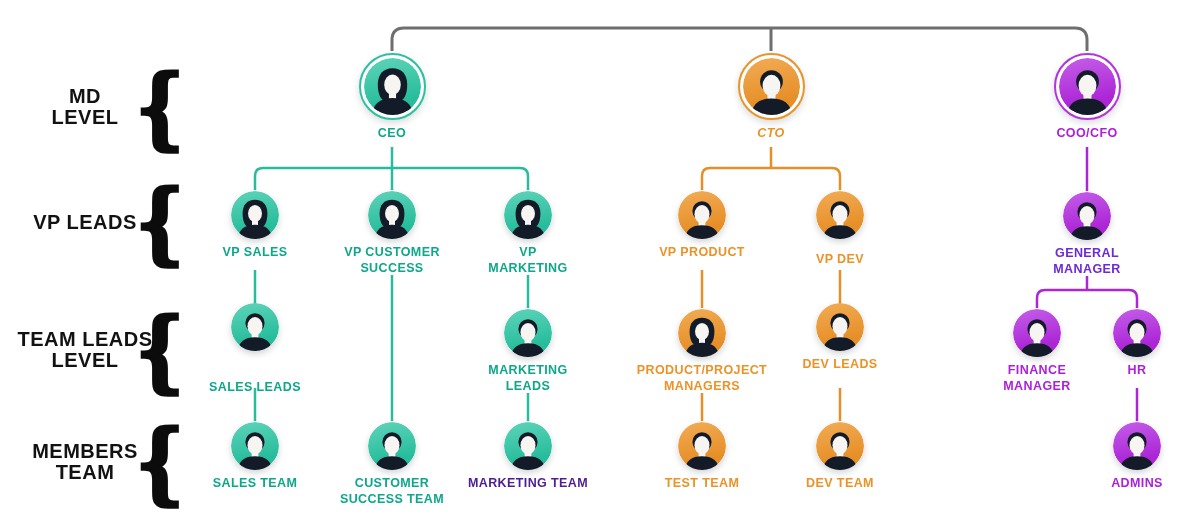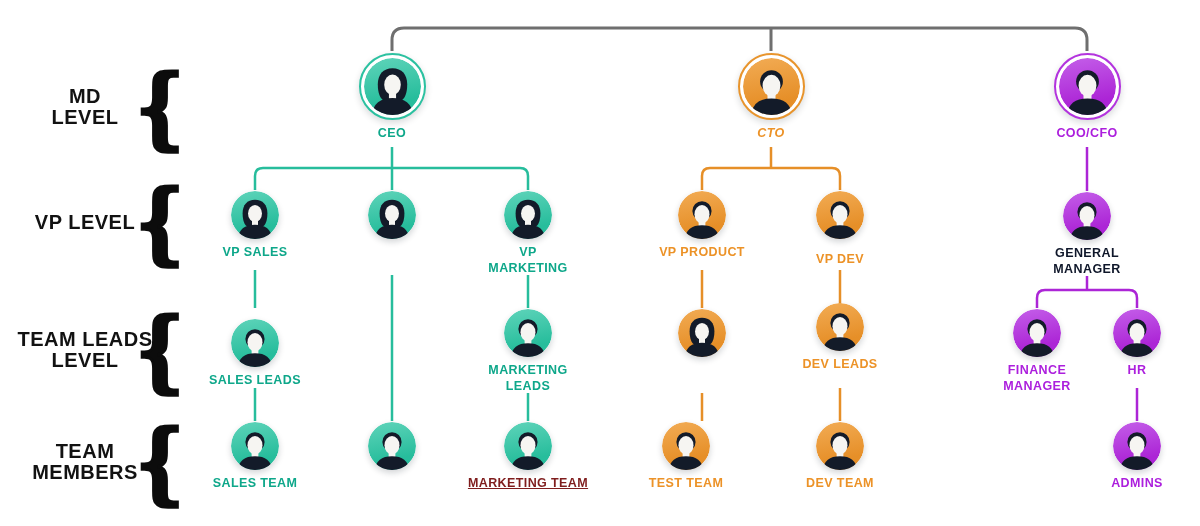--- a/index.html
+++ b/index.html
@@ -54,31 +54,31 @@
       <path d="M840,388 V421" fill="none" stroke="#E68F28" stroke-width="2.5" stroke-linejoin="round"></path>
       <path d="M1137,388 V421" fill="none" stroke="#AC25D6" stroke-width="2.5" stroke-linejoin="round"></path>
     </svg>
   <div id="legend-layer">
       <div class="level-label" style="left: 85px; top: 107px;">
         <div>MD</div>
         <div>LEVEL</div>
       </div>
       <span class="brace" style="left: 160px; top: 107px;">{</span>
       <div class="level-label" style="left: 85px; top: 222px;">
-        <div>VP LEVEL</div>
+        <div>VP LEADS</div>
       </div>
       <span class="brace" style="left: 160px; top: 222px;">{</span>
       <div class="level-label" style="left: 85px; top: 350px;">
         <div>TEAM LEADS</div>
         <div>LEVEL</div>
       </div>
       <span class="brace" style="left: 160px; top: 350px;">{</span>
       <div class="level-label" style="left: 85px; top: 462px;">
+        <div>MEMBERS</div>
         <div>TEAM</div>
-        <div>MEMBERS</div>
       </div>
       <span class="brace" style="left: 160px; top: 462px;">{</span>
     </div>
   <div id="nodes-layer">
       <div class="node" style="left: 317px; top: 53px;">
         <span class="ring" style="border-color: rgb(43, 193, 160);">
           <svg width="57" height="57" viewBox="0 0 64 64">
     <defs>
       <linearGradient id="g-ceo" x1="0" y1="0" x2="0.2" y2="1">
         <stop offset="0" stop-color="#5FD4BA"></stop>
@@ -186,20 +186,24 @@
               </clipPath>
     </defs>
     <g clip-path="url(#c-vp_customer_success)">
               <circle cx="32" cy="32" r="32" fill="url(#g-vp_customer_success)"></circle>
               <path d="M32,11.5 C21.5,11.5 15.5,18.5 15.5,29.5 C15.5,39.5 18,45.5 22.5,48 L41.5,48 C46,45.5 48.5,39.5 48.5,29.5 C48.5,18.5 42.5,11.5 32,11.5 Z" fill="#131B29"></path>
        <rect x="28" y="37" width="8" height="9" fill="#F6F5F2"></rect>
        <ellipse cx="32" cy="30" rx="9.3" ry="11.4" fill="#F6F5F2"></ellipse>
        <path d="M9,64 Q11,45 32,45 Q53,45 55,64 Z" fill="#131B29"></path>
             </g>
   </svg></span>
+        <div class="node-label" style="color: rgb(14, 167, 138);">
+          <div>VP CUSTOMER</div>
+          <div>SUCCESS</div>
+        </div>
       </div>
       <div class="node" style="left: 453px; top: 191px;">
         <span class="avatar"><svg width="48" height="48" viewBox="0 0 64 64">
     <defs>
       <linearGradient id="g-vp_marketing" x1="0" y1="0" x2="0.2" y2="1">
         <stop offset="0" stop-color="#5FD4BA"></stop>
                 <stop offset="0.85" stop-color="#27BD9C"></stop>
       </linearGradient>
       <clipPath id="c-vp_marketing">
                 <circle cx="32" cy="32" r="32"></circle>
@@ -276,26 +280,26 @@
               </clipPath>
     </defs>
     <g clip-path="url(#c-general_manager)">
               <circle cx="32" cy="32" r="32" fill="url(#g-general_manager)"></circle>
               <circle cx="32" cy="26.5" r="12.8" fill="#131B29"></circle>
        <rect x="27.5" y="38" width="9" height="9" fill="#F6F5F2"></rect>
        <ellipse cx="32" cy="31" rx="10" ry="12.2" fill="#F6F5F2"></ellipse>
        <path d="M9,64 Q11,45.5 32,45.5 Q53,45.5 55,64 Z" fill="#131B29"></path>
             </g>
   </svg></span>
-        <div class="node-label" style="color: #0f172a;">
+        <div class="node-label" style="color: #6d28d9;">
           <div>GENERAL</div>
           <div>MANAGER</div>
         </div>
       </div>
-      <div class="node" style="left: 180px; top: 319px;">
+      <div class="node" style="left: 180px; top: 303px; gap: 23px;">
         <span class="avatar"><svg width="48" height="48" viewBox="0 0 64 64">
     <defs>
       <linearGradient id="g-sales_leads" x1="0" y1="0" x2="0.2" y2="1">
         <stop offset="0" stop-color="#5FD4BA"></stop>
                 <stop offset="0.85" stop-color="#27BD9C"></stop>
       </linearGradient>
       <clipPath id="c-sales_leads">
                 <circle cx="32" cy="32" r="32"></circle>
               </clipPath>
     </defs>
@@ -347,20 +351,24 @@
               </clipPath>
     </defs>
     <g clip-path="url(#c-product_project_managers)">
               <circle cx="32" cy="32" r="32" fill="url(#g-product_project_managers)"></circle>
               <path d="M32,11.5 C21.5,11.5 15.5,18.5 15.5,29.5 C15.5,39.5 18,45.5 22.5,48 L41.5,48 C46,45.5 48.5,39.5 48.5,29.5 C48.5,18.5 42.5,11.5 32,11.5 Z" fill="#131B29"></path>
        <rect x="28" y="37" width="8" height="9" fill="#F6F5F2"></rect>
        <ellipse cx="32" cy="30" rx="9.3" ry="11.4" fill="#F6F5F2"></ellipse>
        <path d="M9,64 Q11,45 32,45 Q53,45 55,64 Z" fill="#131B29"></path>
             </g>
   </svg></span>
+        <div class="node-label" style="color: rgb(236, 146, 39);">
+          <div>PRODUCT/PROJECT</div>
+          <div>MANAGERS</div>
+        </div>
       </div>
       <div class="node" style="left: 765px; top: 303px;">
         <span class="avatar"><svg width="48" height="48" viewBox="0 0 64 64">
     <defs>
       <linearGradient id="g-dev_leads" x1="0" y1="0" x2="0.2" y2="1">
         <stop offset="0" stop-color="#F2AC55"></stop>
                 <stop offset="0.85" stop-color="#E68F28"></stop>
       </linearGradient>
       <clipPath id="c-dev_leads">
                 <circle cx="32" cy="32" r="32"></circle>
@@ -460,45 +468,49 @@
               </clipPath>
     </defs>
     <g clip-path="url(#c-customer_success_team)">
               <circle cx="32" cy="32" r="32" fill="url(#g-customer_success_team)"></circle>
               <circle cx="32" cy="26.5" r="12.8" fill="#131B29"></circle>
        <rect x="27.5" y="38" width="9" height="9" fill="#F6F5F2"></rect>
        <ellipse cx="32" cy="31" rx="10" ry="12.2" fill="#F6F5F2"></ellipse>
        <path d="M9,64 Q11,45.5 32,45.5 Q53,45.5 55,64 Z" fill="#131B29"></path>
             </g>
   </svg></span>
+        <div class="node-label" style="color: rgb(14, 167, 138);">
+          <div>CUSTOMER</div>
+          <div>SUCCESS TEAM</div>
+        </div>
       </div>
       <div class="node" style="left: 453px; top: 422px;">
         <span class="avatar"><svg width="48" height="48" viewBox="0 0 64 64">
     <defs>
       <linearGradient id="g-marketing_team" x1="0" y1="0" x2="0.2" y2="1">
         <stop offset="0" stop-color="#5FD4BA"></stop>
                 <stop offset="0.85" stop-color="#27BD9C"></stop>
       </linearGradient>
       <clipPath id="c-marketing_team">
                 <circle cx="32" cy="32" r="32"></circle>
               </clipPath>
     </defs>
     <g clip-path="url(#c-marketing_team)">
               <circle cx="32" cy="32" r="32" fill="url(#g-marketing_team)"></circle>
               <circle cx="32" cy="26.5" r="12.8" fill="#131B29"></circle>
        <rect x="27.5" y="38" width="9" height="9" fill="#F6F5F2"></rect>
        <ellipse cx="32" cy="31" rx="10" ry="12.2" fill="#F6F5F2"></ellipse>
        <path d="M9,64 Q11,45.5 32,45.5 Q53,45.5 55,64 Z" fill="#131B29"></path>
             </g>
   </svg></span>
-        <div class="node-label" style="color: #7f1d1d; text-decoration: underline;">
+        <div class="node-label" style="color: #4c1d95;">
           <div>MARKETING TEAM</div>
         </div>
       </div>
-      <div class="node" style="left: 611px; top: 422px;">
+      <div class="node" style="left: 627px; top: 422px;">
         <span class="avatar"><svg width="48" height="48" viewBox="0 0 64 64">
     <defs>
       <linearGradient id="g-test_team" x1="0" y1="0" x2="0.2" y2="1">
         <stop offset="0" stop-color="#F2AC55"></stop>
                 <stop offset="0.85" stop-color="#E68F28"></stop>
       </linearGradient>
       <clipPath id="c-test_team">
                 <circle cx="32" cy="32" r="32"></circle>
               </clipPath>
     </defs>

